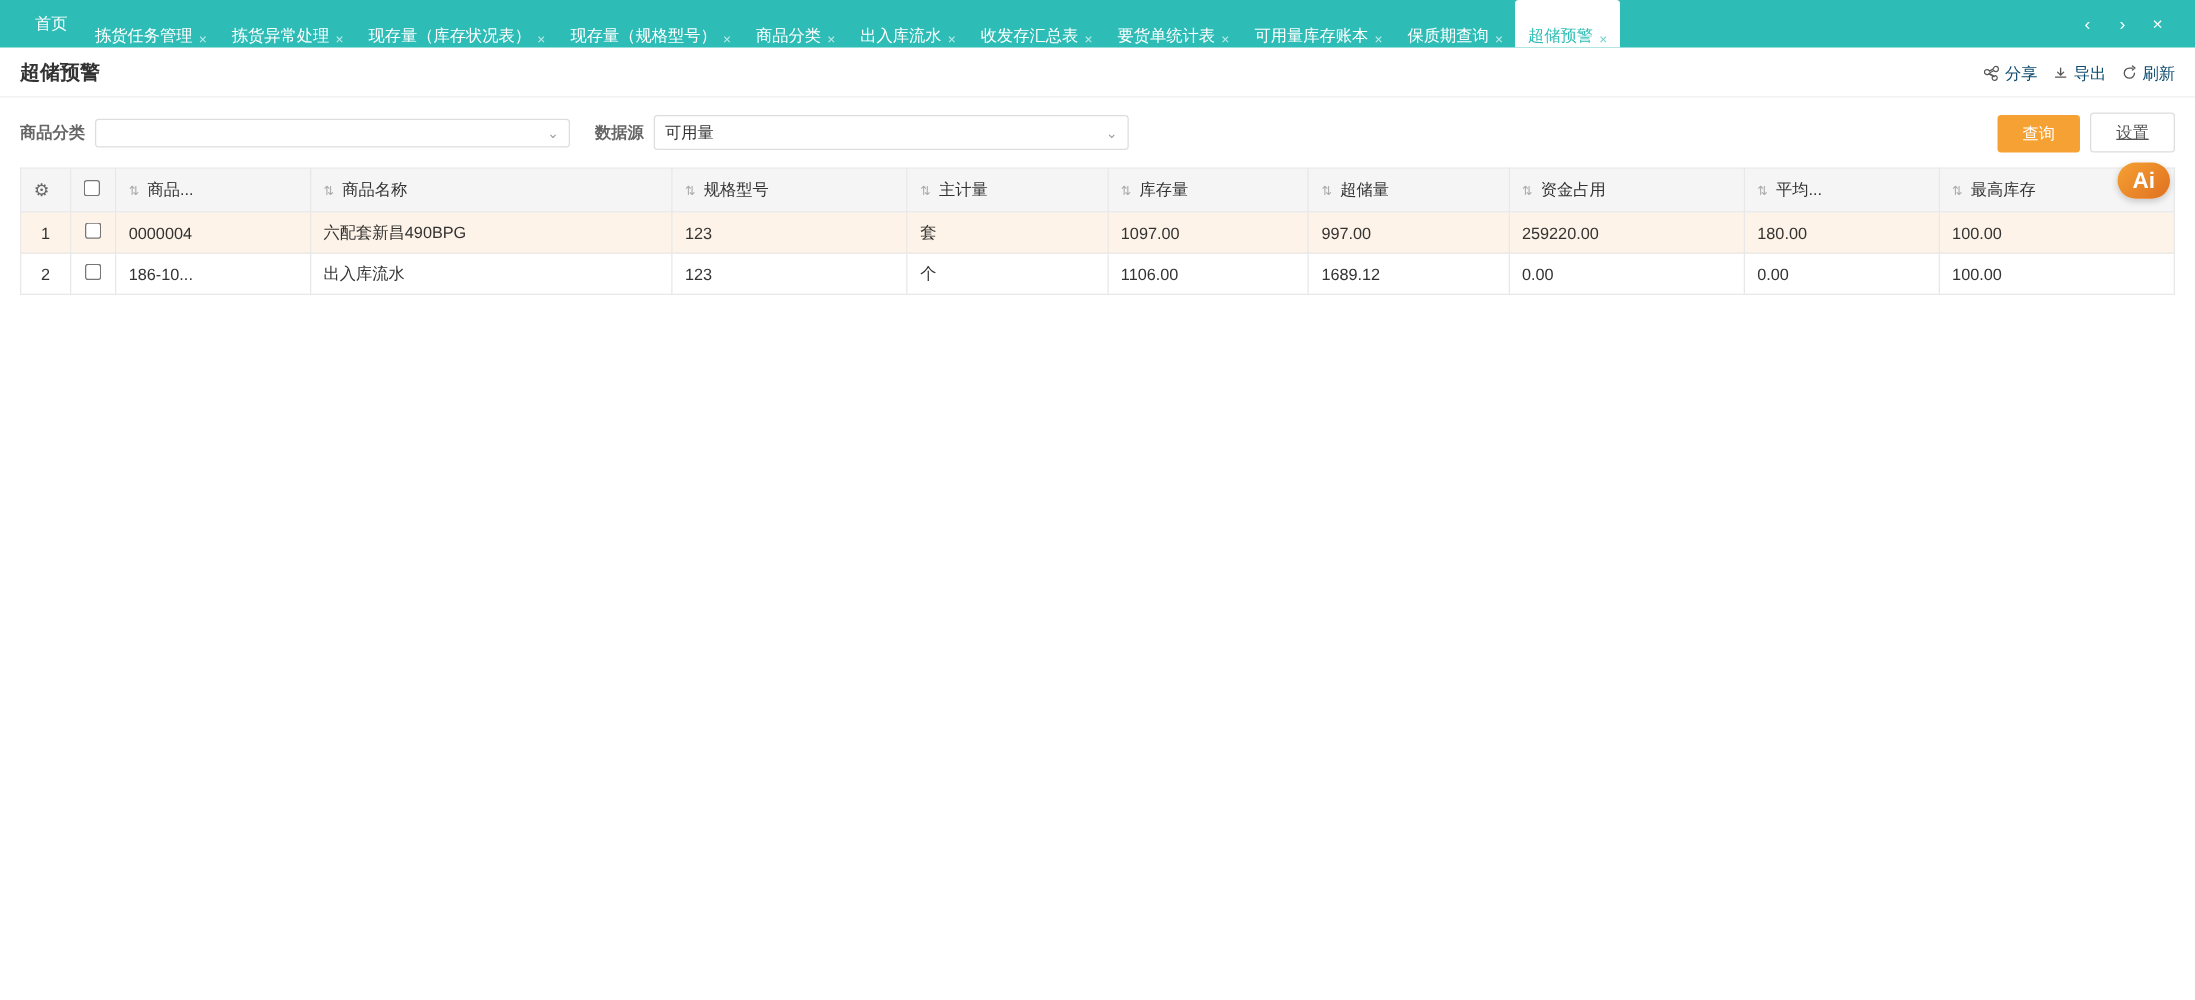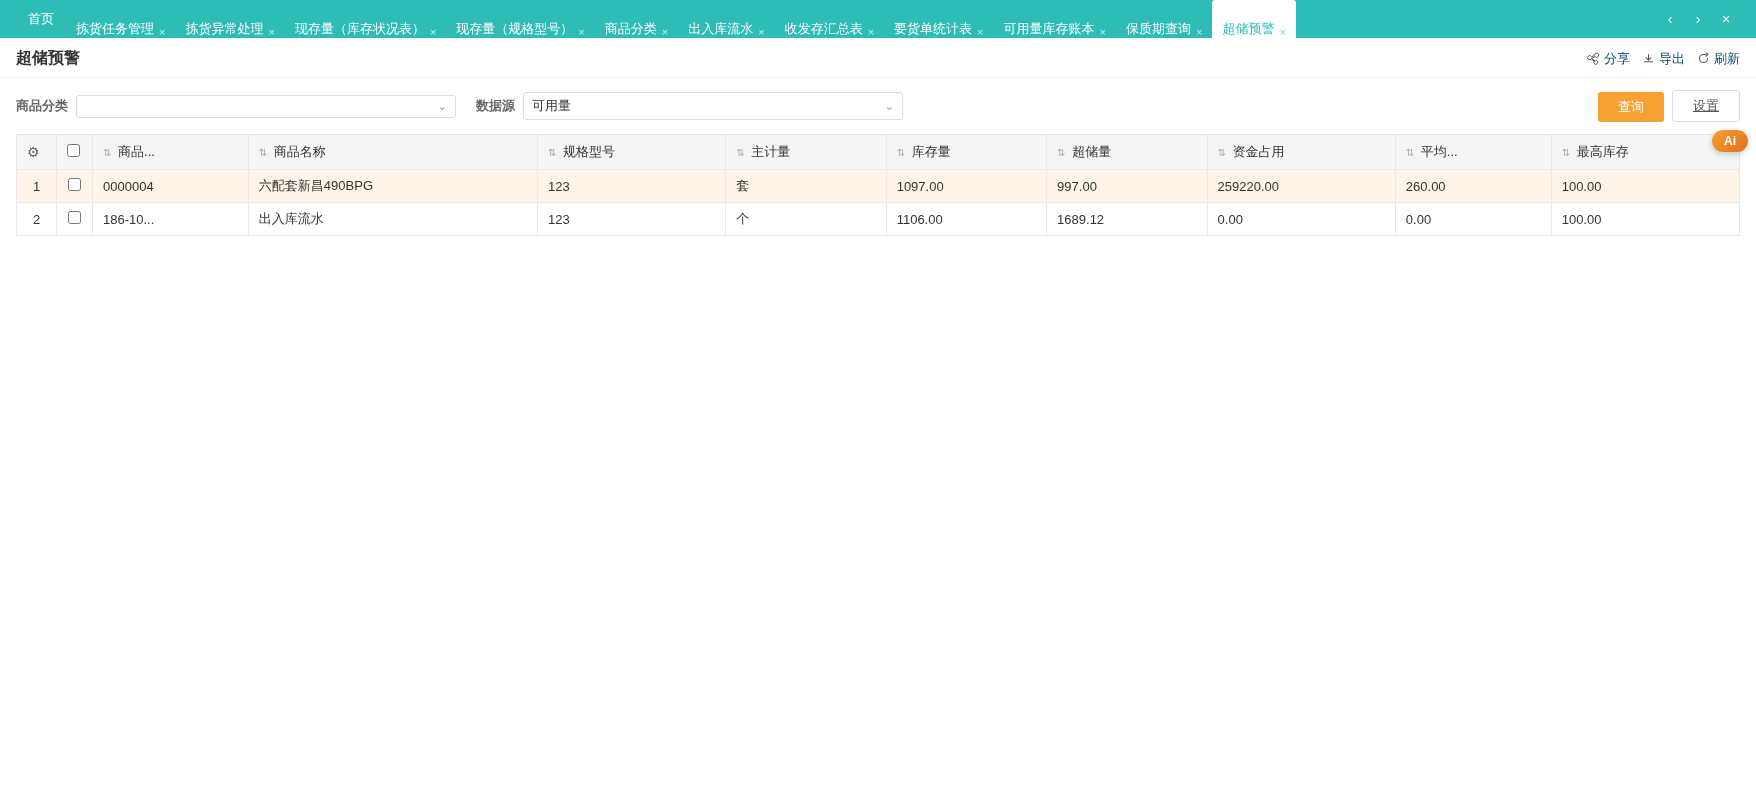--- a/index.html
+++ b/index.html
@@ -195,27 +195,27 @@
     input[type="checkbox"] {
       width: 13px;
       height: 13px;
       cursor: pointer;
     }
     .gear-icon { font-size: 14px; color: #666; cursor: pointer; }
 
     
     .ai-badge {
       position: fixed;
-      right: 8px;
+      right: 20px;
       top: 130px;
       background: linear-gradient(135deg, #f5a133, #e07020);
       color: #fff;
       border-radius: 20px;
       padding: 4px 12px;
-      font-size: 12px;
+      font-size: 18px;
       font-weight: bold;
       cursor: pointer;
       box-shadow: 0 2px 6px rgba(0,0,0,0.2);
     }
   </style>
 </head>
 <body>
 
 <nav class="top-nav">
   <span class="nav-home">首页</span>
@@ -371,21 +371,21 @@
     <tr class="row-highlight">
       <td class="row-num">1</td>
       <td class="col-checkbox"><input type="checkbox" style=""></td>
       <td>0000004</td>
       <td>六配套新昌490BPG</td>
       <td>123</td>
       <td>套</td>
       <td>1097.00</td>
       <td>997.00</td>
       <td>259220.00</td>
-      <td>260.00</td>
+      <td>180.00</td>
       <td>100.00</td>
     </tr>
         <tr>
       <td class="row-num">2</td>
       <td class="col-checkbox"><input type="checkbox" style=""></td>
       <td>186-10...</td>
       <td>出入库流水</td>
       <td>123</td>
       <td>个</td>
       <td>1106.00</td>

